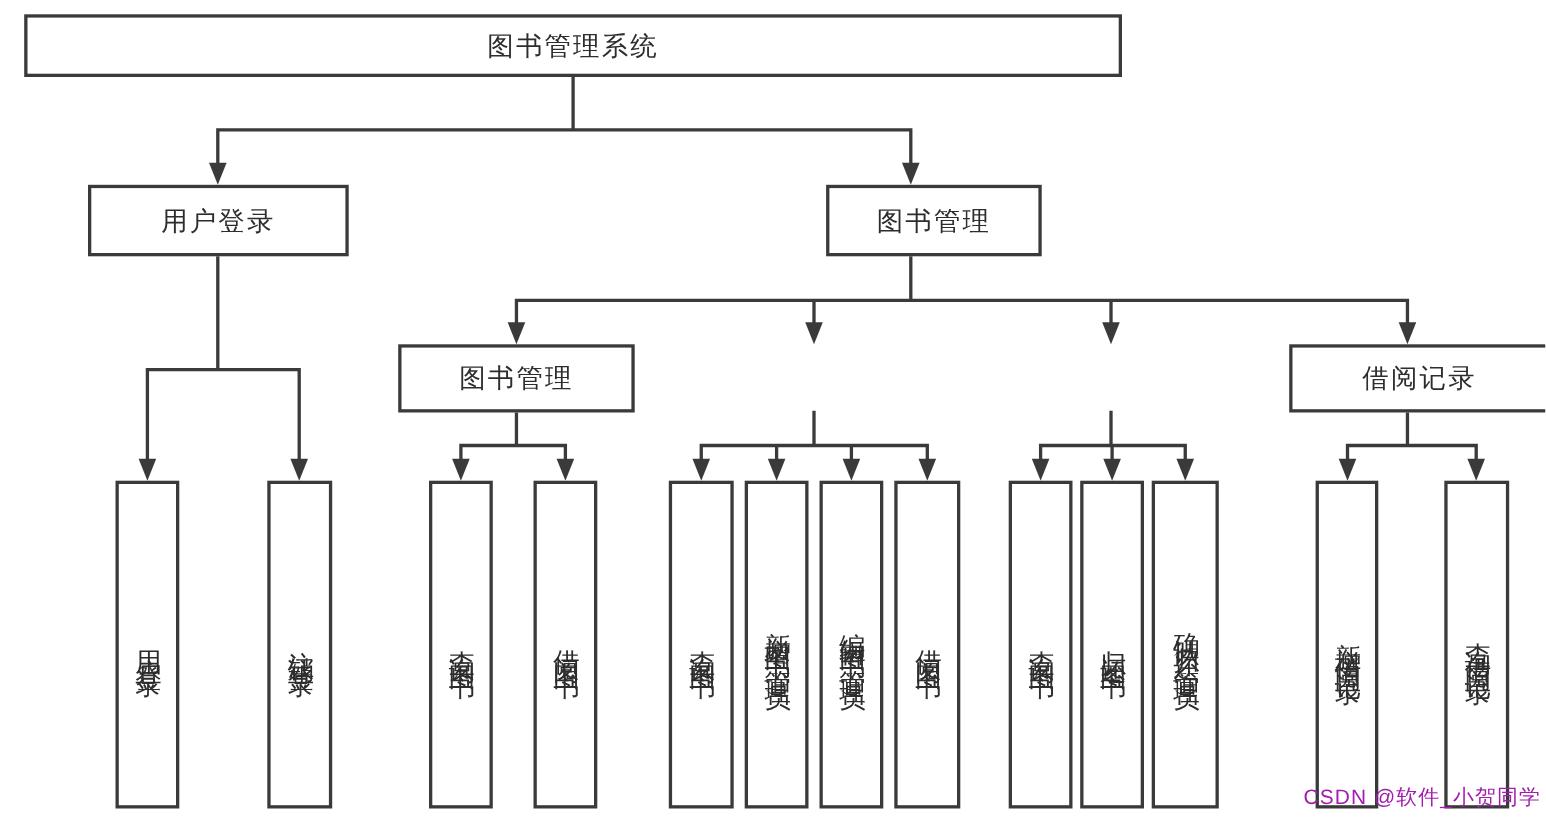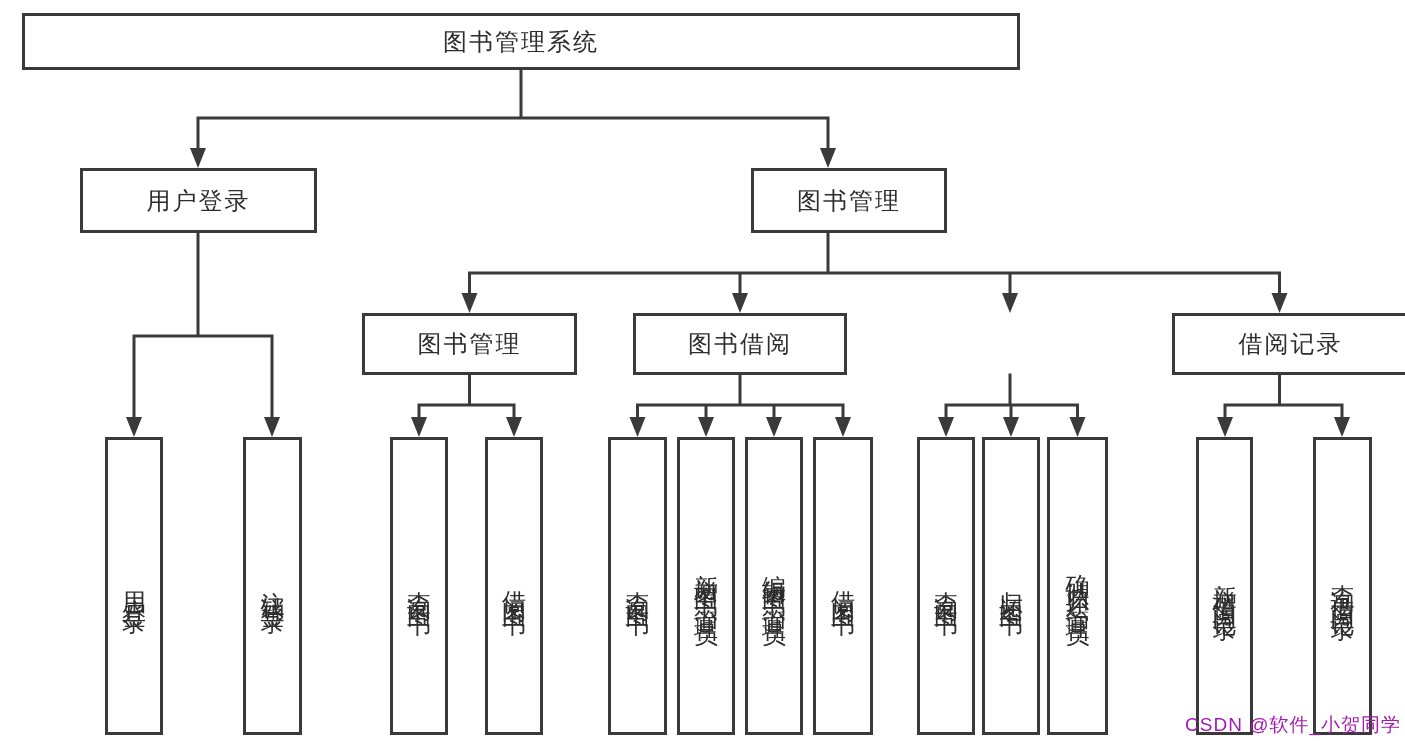--- a/index.html
+++ b/index.html
@@ -100,23 +100,20 @@
   <div class="node" style="left:80px;top:168px;width:237px;height:65px">
     <span class="hlabel">用户登录</span>
   </div>
   <div class="node" style="left:751px;top:168px;width:196px;height:65px">
     <span class="hlabel">图书管理</span>
   </div>
 
   <div class="node" style="left:362px;top:313px;width:215px;height:62px">
     <span class="hlabel">图书管理</span>
   </div>
-  <div class="node" style="left:633px;top:313px;width:214px;height:62px">
-    <span class="hlabel">图书借阅</span>
-  </div>
   <div class="node" style="left:1172px;top:313px;width:237px;height:62px">
     <span class="hlabel">借阅记录</span>
   </div>
 
   <div class="node leaf" style="left:105px;top:437px;width:58px;height:298px">
     <span class="vlabel">用户登录</span>
   </div>
   <div class="node leaf" style="left:243px;top:437px;width:59px;height:298px">
     <span class="vlabel">注销登录</span>
   </div>

